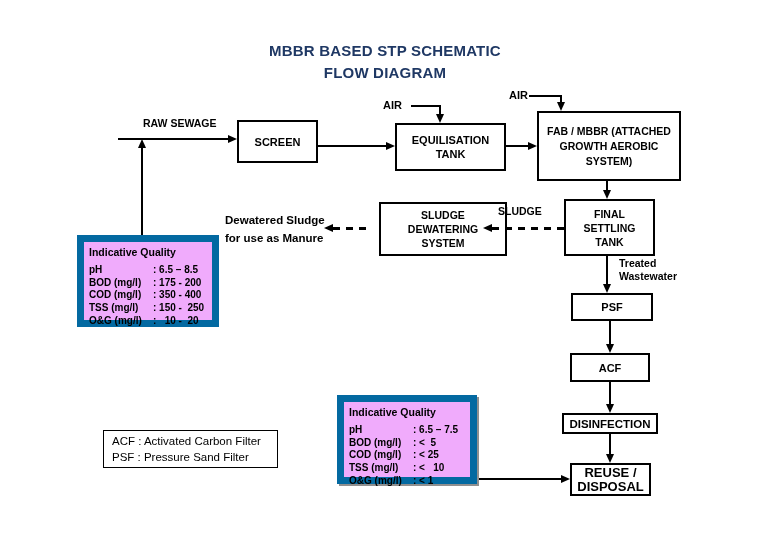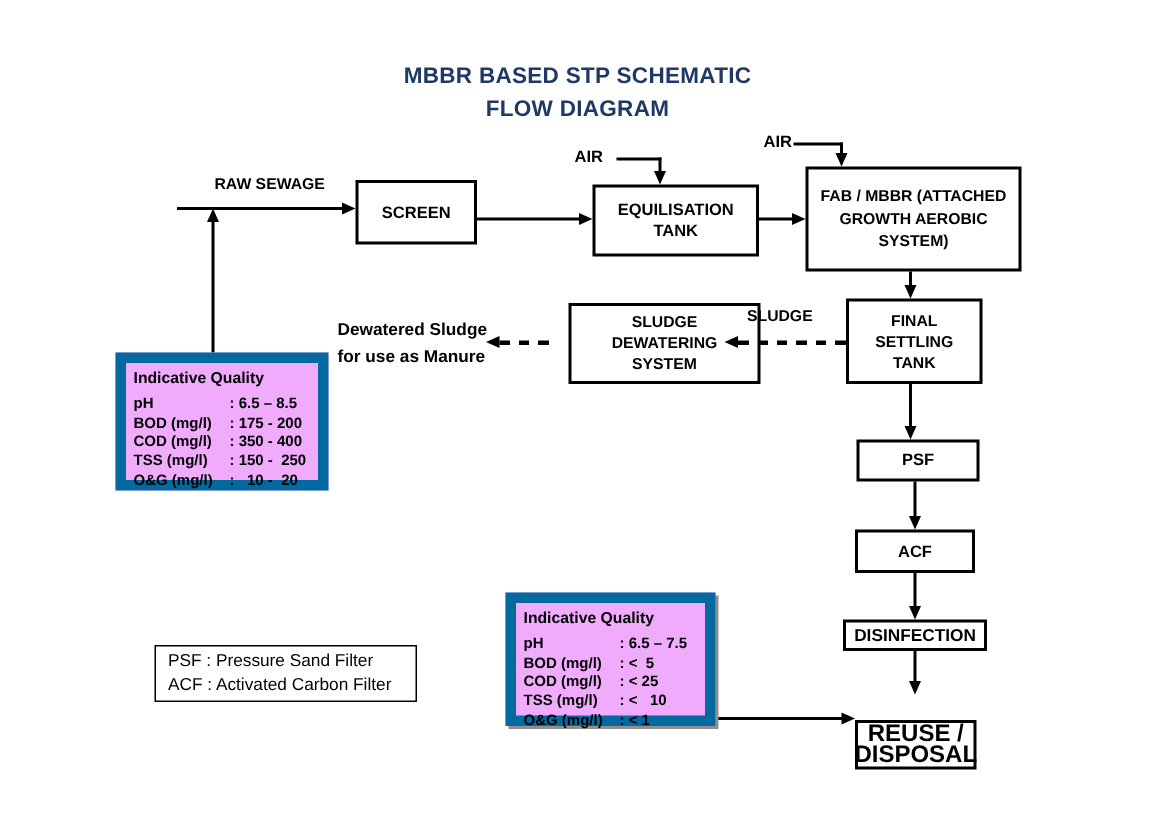--- a/index.html
+++ b/index.html
@@ -21,21 +21,21 @@
     font-weight:bold;
   }
   .b-screen{left:237px;top:120px;width:81px;height:43px;font-size:11px;}
   .b-equal{left:395px;top:123px;width:111px;height:48px;font-size:11px;line-height:14px;}
   .b-fab{left:537px;top:111px;width:144px;height:70px;font-size:10.5px;line-height:15px;padding:0 3px;}
   .b-settling{left:564px;top:199px;width:91px;height:57px;font-size:10.5px;line-height:14px;padding:0 8px;}
   .b-sludge{left:367px;top:202px;width:128px;height:54px;font-size:10.5px;line-height:14px;padding:0 10px;margin-left:12px;}
   .b-psf{left:571px;top:293px;width:82px;height:28px;font-size:11px;}
   .b-acf{left:570px;top:353px;width:80px;height:29px;font-size:11px;}
   .b-disinf{left:562px;top:413px;width:96px;height:21px;font-size:11.5px;}
-  .b-reuse{left:570px;top:480px;width:81px;height:33px;font-size:16px;line-height:14px;}
+  .b-reuse{left:570px;top:463px;width:81px;height:33px;font-size:13px;line-height:14px;}
   
   .flabel{position:absolute;font-weight:bold;font-size:10.5px;white-space:nowrap;}
   .lab-rawsewage{left:143px;top:117px;}
   .lab-air1{left:383px;top:99px;font-size:11px;}
   .lab-air2{left:509px;top:89px;font-size:11px;}
   .lab-sludge{left:498px;top:205px;}
   .lab-treated{left:619px;top:257px;width:70px;white-space:normal;line-height:13px;}
   .lab-dewatered{left:225px;top:211px;width:106px;white-space:normal;font-size:11.5px;line-height:18px;}
   
   .hline,.vline{position:absolute;background:var(--line-color,#000);}
@@ -78,20 +78,21 @@
   <div class="pbox b-sludge">SLUDGE DEWATERING SYSTEM</div>
   <div class="pbox b-psf">PSF</div>
   <div class="pbox b-acf">ACF</div>
   <div class="pbox b-disinf">DISINFECTION</div>
   <div class="pbox b-reuse">REUSE / DISPOSAL</div>
 
   <div class="flabel lab-rawsewage">RAW SEWAGE</div>
   <div class="flabel lab-air1">AIR</div>
   <div class="flabel lab-air2">AIR</div>
   <div class="flabel lab-sludge">SLUDGE</div>
+  <div class="flabel lab-treated">Treated Wastewater</div>
   <div class="flabel lab-dewatered">Dewatered Sludge for use as Manure</div>
 
   <div class="hline" style="left:118px;top:138px;width:110px;height:2px;"></div>
   <div class="ah ah-r" style="left:228px;top:135px;"></div>
 
   <div class="vline" style="left:141px;top:147px;width:2px;height:88px;"></div>
   <div class="ah ah-u" style="left:138px;top:139px;"></div>
 
   <div class="hline" style="left:318px;top:145px;width:70px;height:2px;"></div>
   <div class="ah ah-r" style="left:386px;top:142px;"></div>
@@ -173,17 +174,17 @@
       <span class="ql">TSS (mg/l)</span>
         <span class="qv">: &lt;   10</span>
     </div>
     <div class="qrow">
       <span class="ql">O&amp;G (mg/l)</span>
         <span class="qv">: &lt; 1</span>
     </div>
   </div>
 
   <div class="legend">
+    <div>ACF : Activated Carbon Filter</div>
     <div>PSF : Pressure Sand Filter</div>
-    <div>ACF : Activated Carbon Filter</div>
   </div>
 
 </div>
 
 </body></html>

